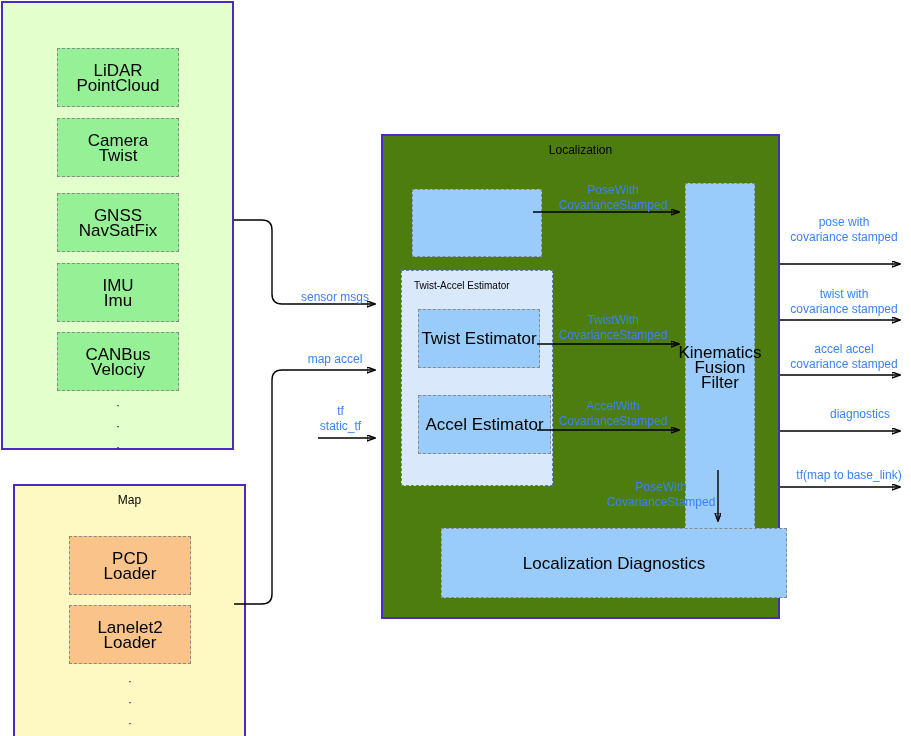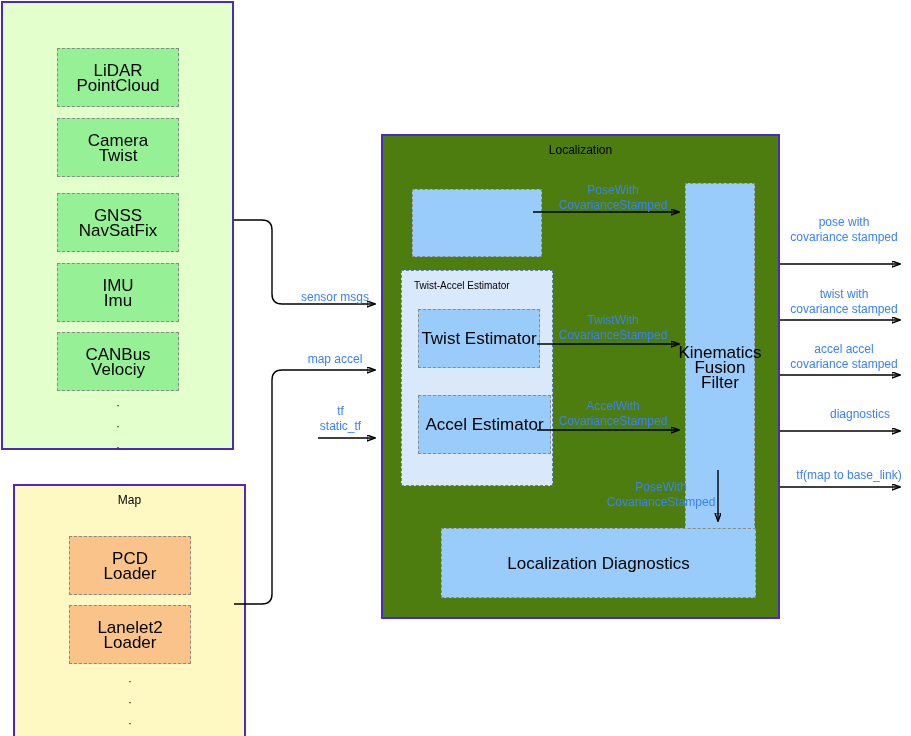--- a/index.html
+++ b/index.html
@@ -147,21 +147,21 @@
 
     <div class="subgroup" style="left:18px; top:134px; width:152px; height:216px;">
       <div class="sub-title">Twist-Accel Estimator</div>
       <div class="node locblue" style="left:16px; top:38px; width:122px; height:59px;">Twist Estimator</div>
       <div class="node locblue" style="left:16px; top:124px; width:133px; height:59px;">Accel Estimator</div>
     </div>
 
     <div class="node locblue" style="left:302px; top:47px; width:70px; height:368px;">Kinematics
 Fusion Filter</div>
 
-    <div class="node locblue" style="left:58px; top:392px; width:315px; height:70px;">Localization Diagnostics</div>
+    <div class="node locblue" style="left:58px; top:392px; width:346px; height:70px;">Localization Diagnostics</div>
   </div>
 
   <svg class="wires" viewBox="0 0 911 736">
     <defs>
       <marker id="arrow" markerWidth="9" markerHeight="9" refX="8.2" refY="3.1" orient="auto" markerUnits="userSpaceOnUse">
         <path d="M0,0 L8.6,3.1 L0,6.2 z" fill="#000" stroke="none"></path>
       </marker>
     </defs>
 
     <path d="M234,220 H262 Q272,220 272,230 V294 Q272,304 282,304 H375" marker-end="url(#arrow)"></path>

